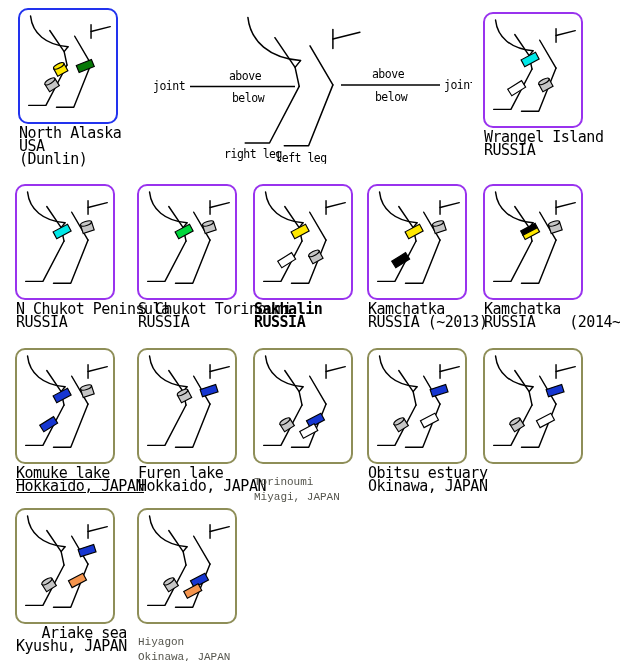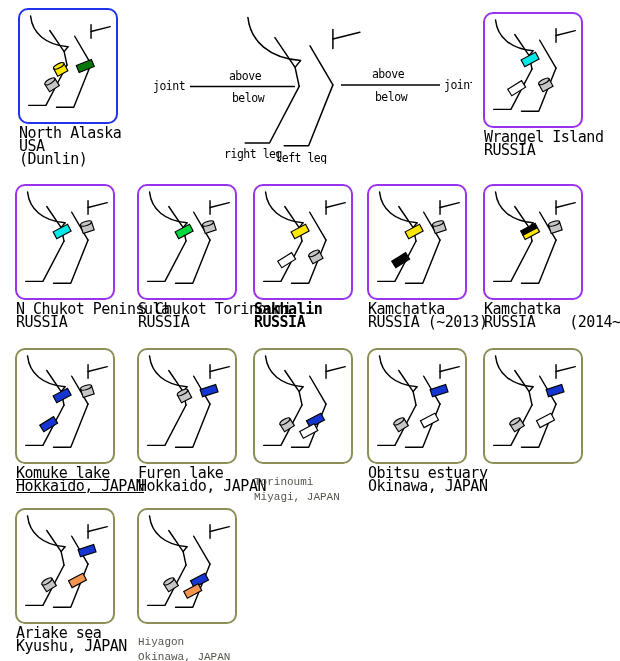--- a/index.html
+++ b/index.html
@@ -376,21 +376,21 @@
             </g>
             <g transform="translate(73,40) rotate(-18)">
               <rect class="mk" x="-8.5" y="-4" width="17" height="8" fill="#1636D1"></rect>
             </g>
             <g transform="translate(63,71) rotate(-28)">
               <rect class="mk" x="-8.5" y="-4" width="17" height="8" fill="#FFFFFF"></rect>
             </g>
           </svg>
         </div>
       </div>
-      <div class="card-wrap" style="left: 15px; top: 508px;">
+      <div class="card-wrap" style="left: 15px; top: 508px; text-align: right;">
         <div class="card-frame" style="border-color: rgb(142, 142, 88);">
           <svg viewBox="0 0 100 112" preserveAspectRatio="xMidYMid meet">
             <g>
               <path class="ln" d="M 11,4 C 13,22 27,34 50,36"></path>
               <path class="ln" d="M 31,19 L 46,41 L 50,36"></path>
               <path class="ln" d="M 46,41 L 49,55"></path>
               <path class="ln" d="M 49,55 L 27,97 L 9,97"></path>
               <path class="ln" d="M 57,25 L 74,54"></path>
               <path class="ln" d="M 74,13 L 74,27"></path>
               <path class="ln" d="M 74,20 L 94,15"></path>

